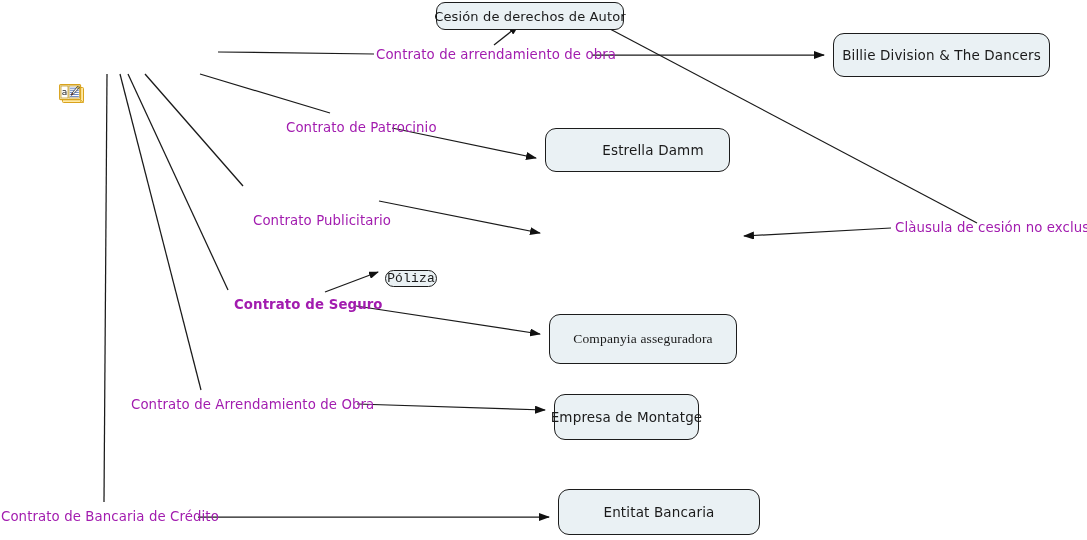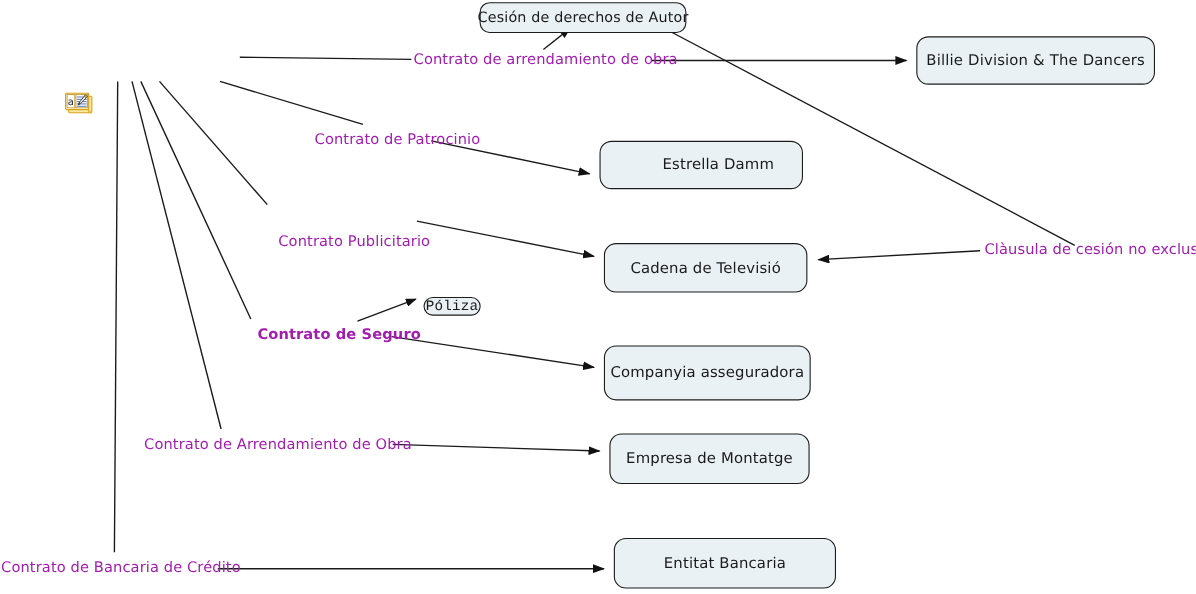--- a/index.html
+++ b/index.html
@@ -113,33 +113,30 @@
   </div>
 
   <div class="node" style="left:833px; top:33px; width:217px; height:44px;">
     <span>Billie Division &amp; The Dancers</span>
   </div>
 
   <div class="node" style="left:545px; top:128px; width:185px; height:44px;padding-left:31px;">
     <span>Estrella Damm</span>
   </div>
 
-  <div class="node" style="left:549px; top:221px; width:185px; height:45px;">
-    <span>Cadena de Televisió</span>
-  </div>
 
   <div class="node small" style="left:385px; top:270px; width:52px; height:17px;font-family:Liberation Mono, monospace;">
     <span>Póliza</span>
   </div>
 
-  <div class="node" style="left:549px; top:314px; width:188px; height:50px;">
+  <div class="node" style="left:549px; top:314px; width:188px; height:50px;font-family:Liberation Serif, serif;">
     <span>Companyia asseguradora</span>
   </div>
 
-  <div class="node" style="left:554px; top:394px; width:182px; height:46px;">
+  <div class="node" style="left:554px; top:394px; width:145px; height:46px;">
     <span>Empresa de Montatge</span>
   </div>
 
   <div class="node" style="left:558px; top:489px; width:202px; height:46px;">
     <span>Entitat Bancaria</span>
   </div>
 
   <div class="edge-label" style="left:376px; top:48px;">Contrato de arrendamiento de obra</div>
 
   <div class="edge-label" style="left:286px; top:121px;">Contrato de Patrocinio</div>

